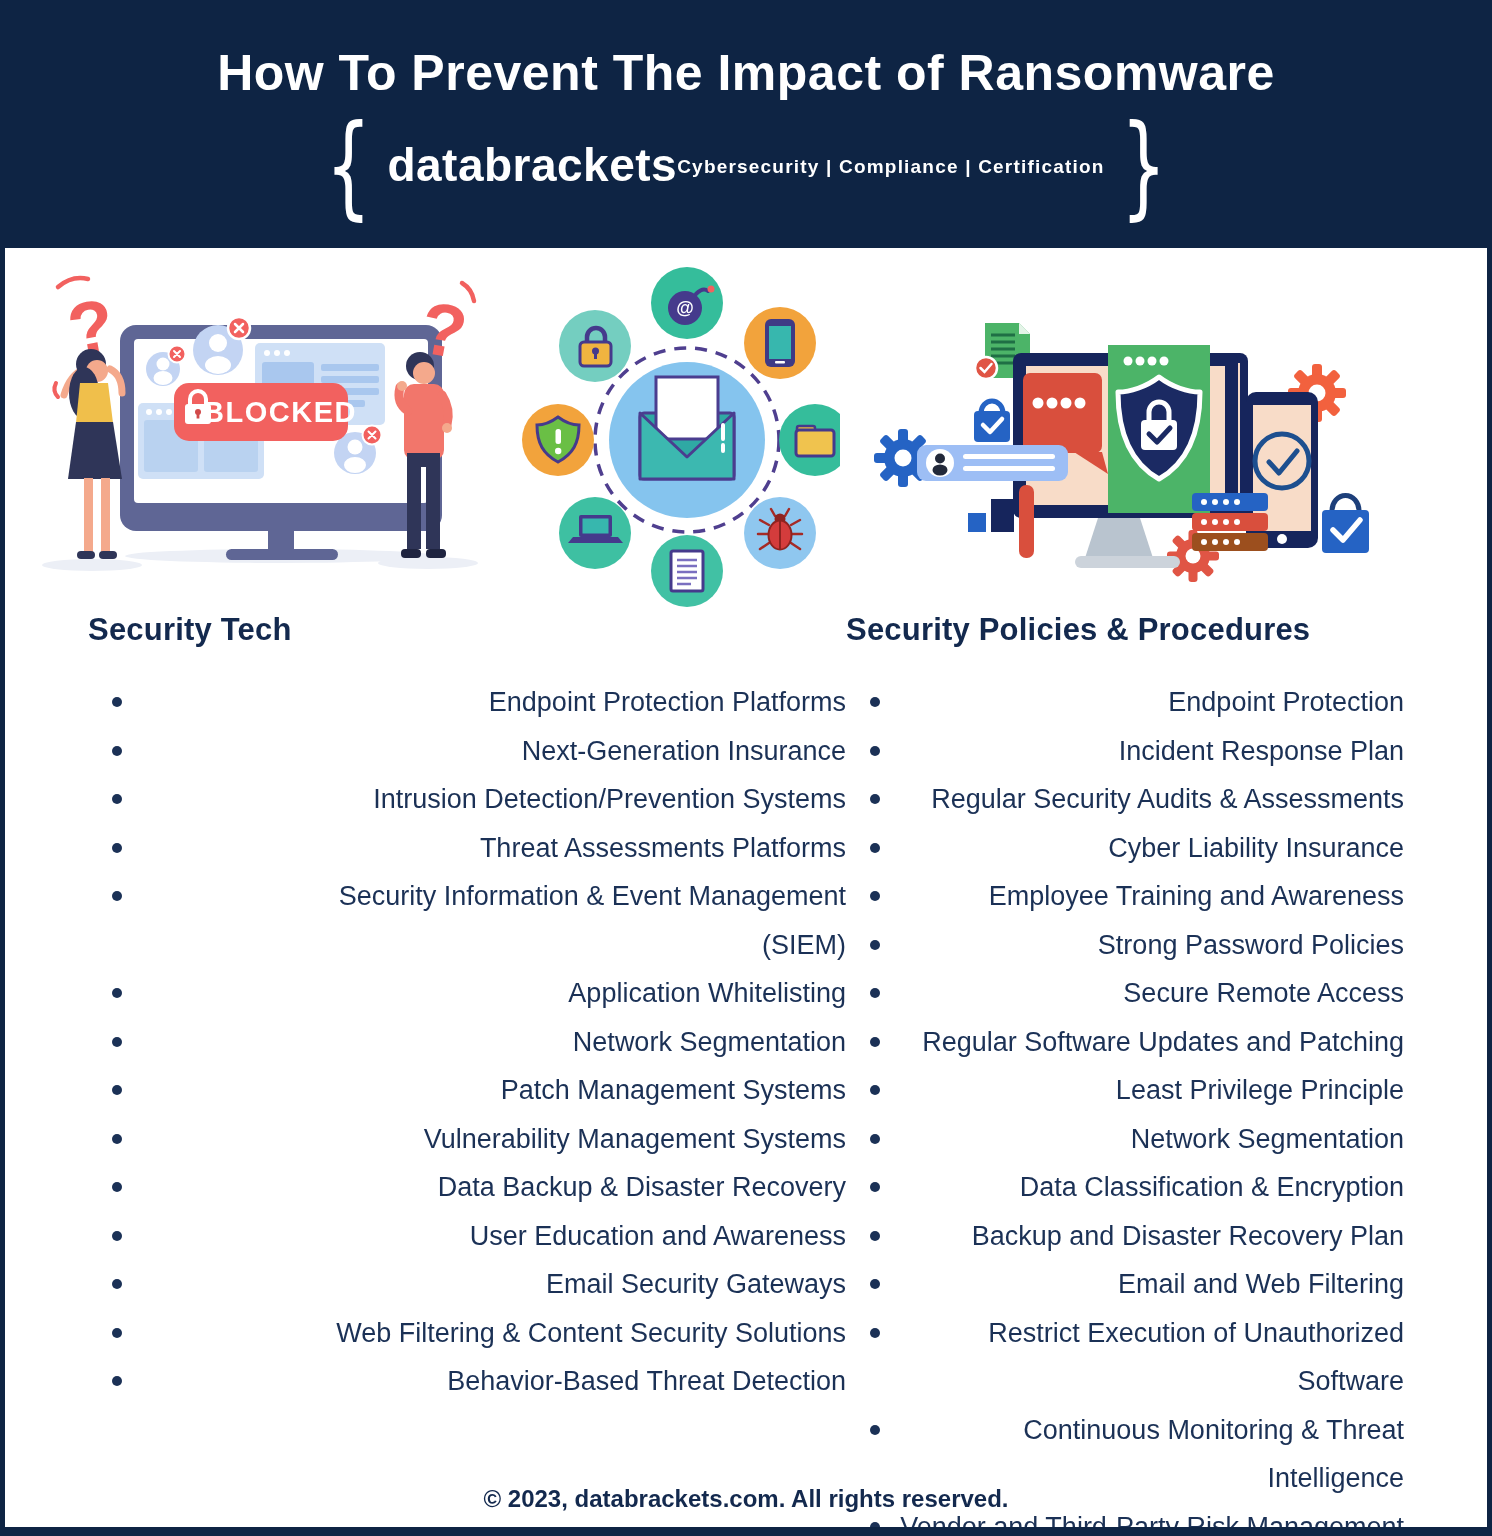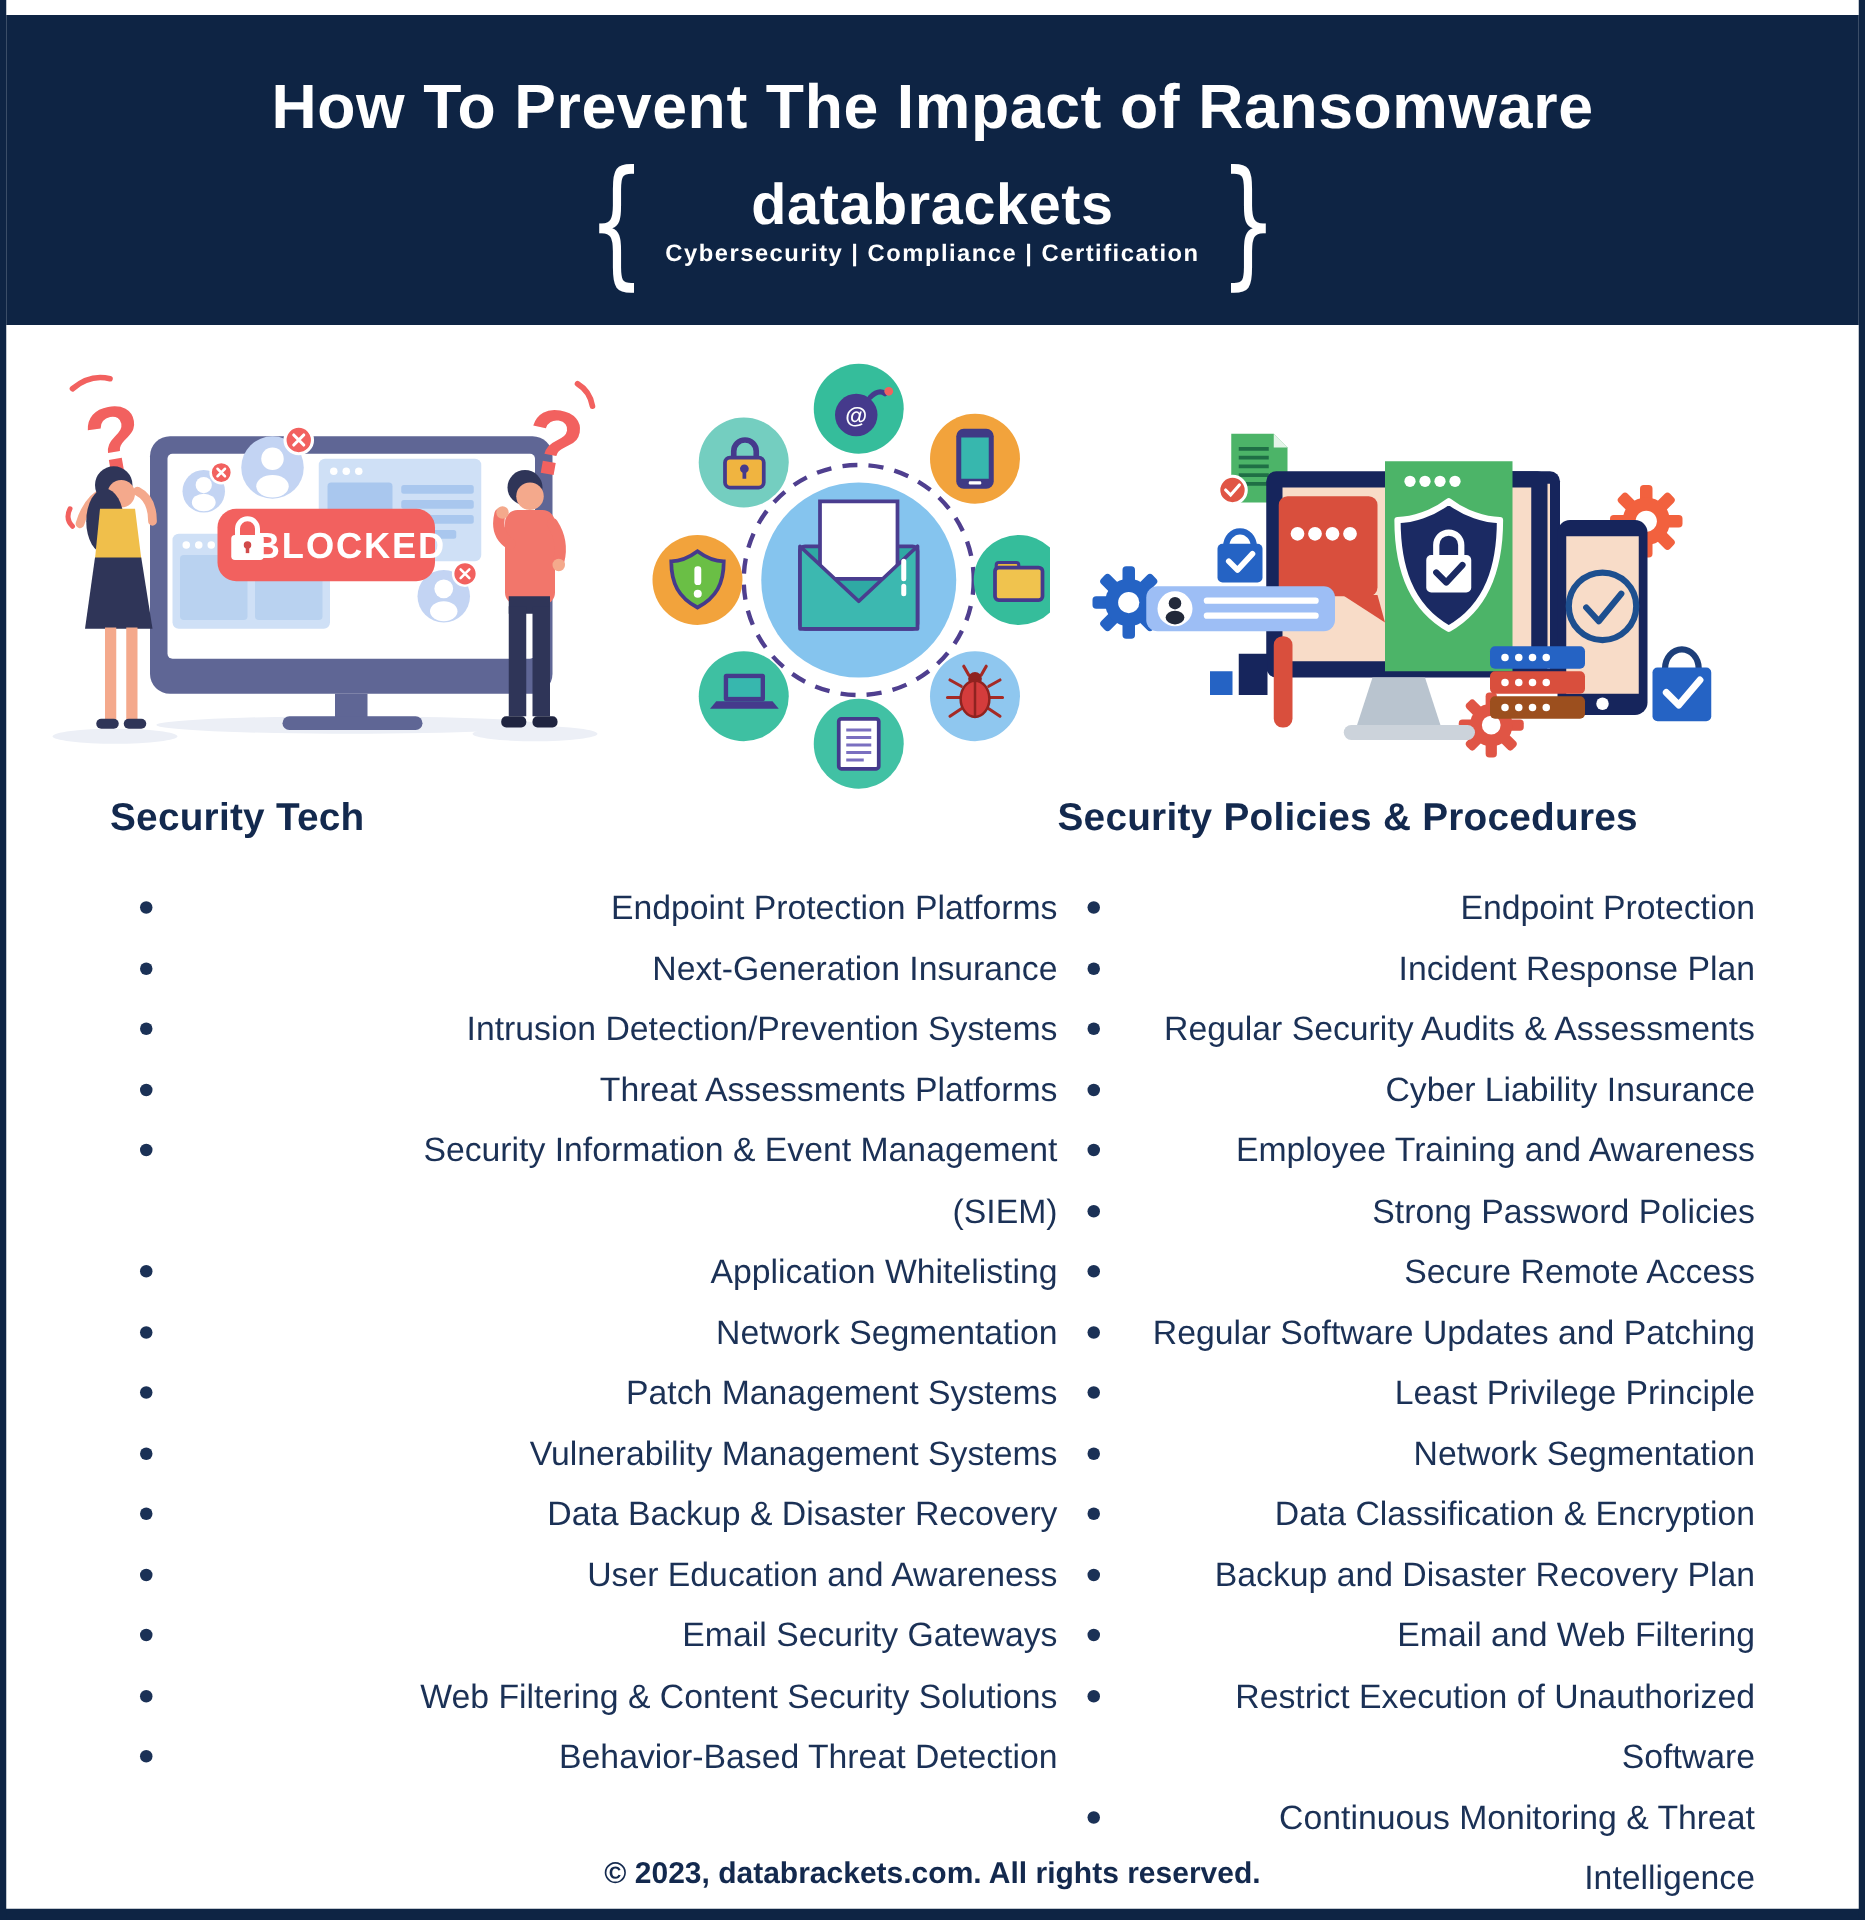--- a/index.html
+++ b/index.html
@@ -10,34 +10,34 @@
     background:#ffffff;
     font-family:"Liberation Sans", sans-serif;
     border-left:5px solid #0e2444;
     border-right:5px solid #0e2444;
     border-bottom:9px solid #0e2444;
     overflow:hidden;
   }
   
   .hdr {
     height:248px; background:#0e2444; text-align:center;
-    margin:12px -5px; 
+    margin:0 -5px; 
   }
   .hdr h1 {
     margin:0; padding-top:44px;
     font-size:50px; line-height:58px; font-weight:bold;
     color:#ffffff; letter-spacing:0.5px;
   }
   .logo { margin-top:8px; display:flex; justify-content:center; align-items:center; gap:16px; height:110px; }
   .brace {
     font-family:"DejaVu Sans", sans-serif;
     font-size:72px; color:#ffffff; font-weight:400;
     transform:scaleY(1.55); line-height:1; display:inline-block;
   }
-  .logo-mid { display:flex; flex-direction:column; align-items:center; }
+  .logo-mid { display:flex; flex-direction:row; align-items:center; }
   .logo-name { font-size:46px; font-weight:bold; color:#ffffff; line-height:1.05; letter-spacing:0.5px; }
   .logo-tagline { font-size:19px; font-weight:bold; color:#ffffff; letter-spacing:1.2px; margin-top:5px; }
   
   .illos { position:relative; height:362px; }
   .illo { position:absolute; }
   .illo-left   { left:25px;  top:17px; }
   .illo-center { left:505px; top:5px;  }
   .illo-right  { left:865px; top:17px; }
   
   .cols { display:flex; padding:0 83px; }

